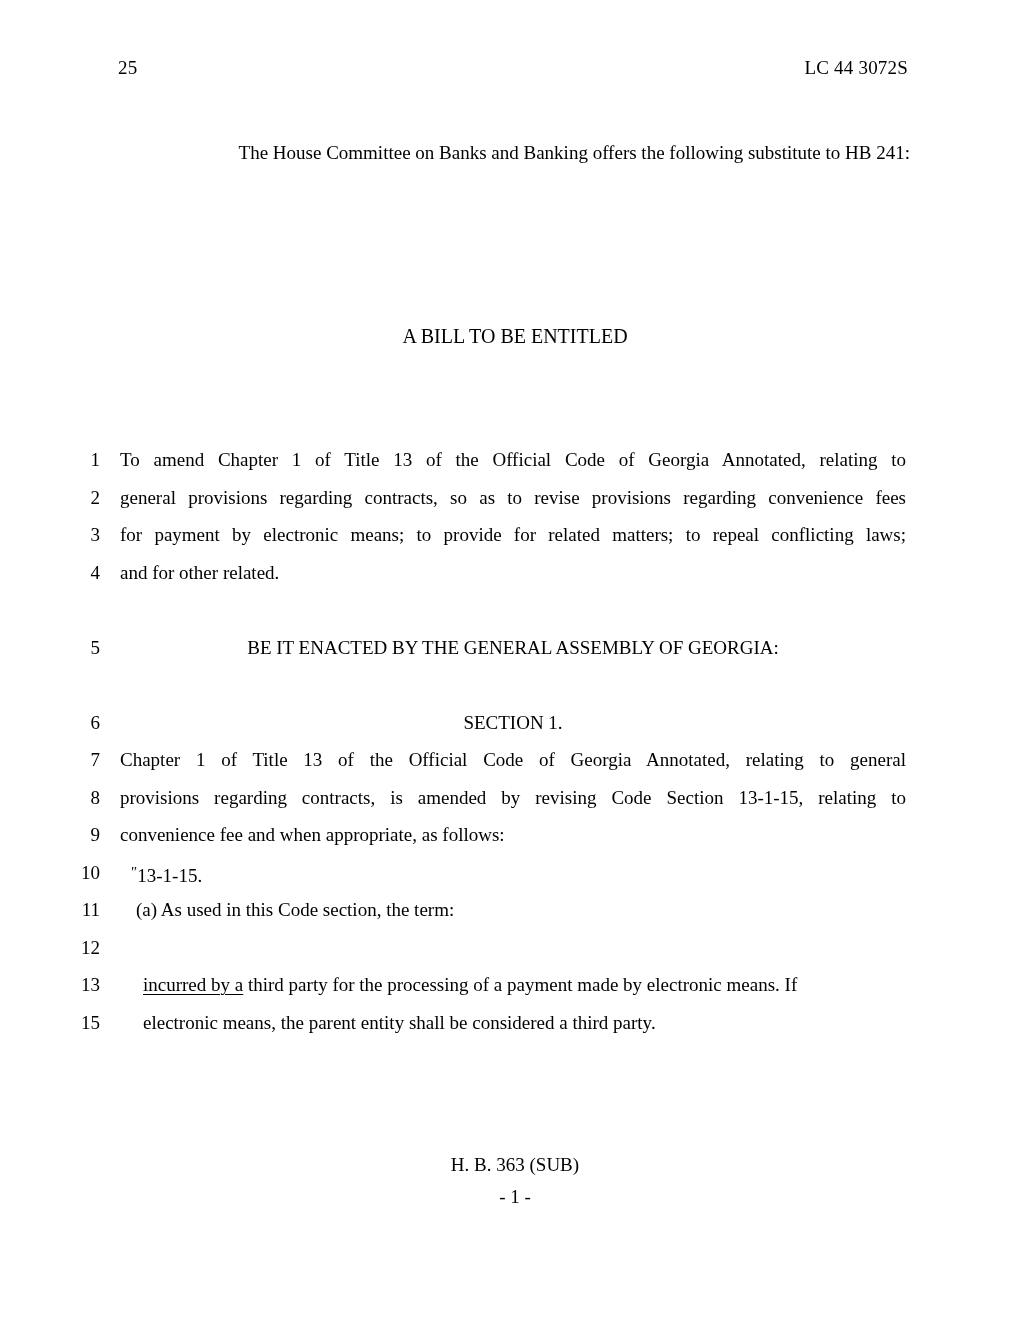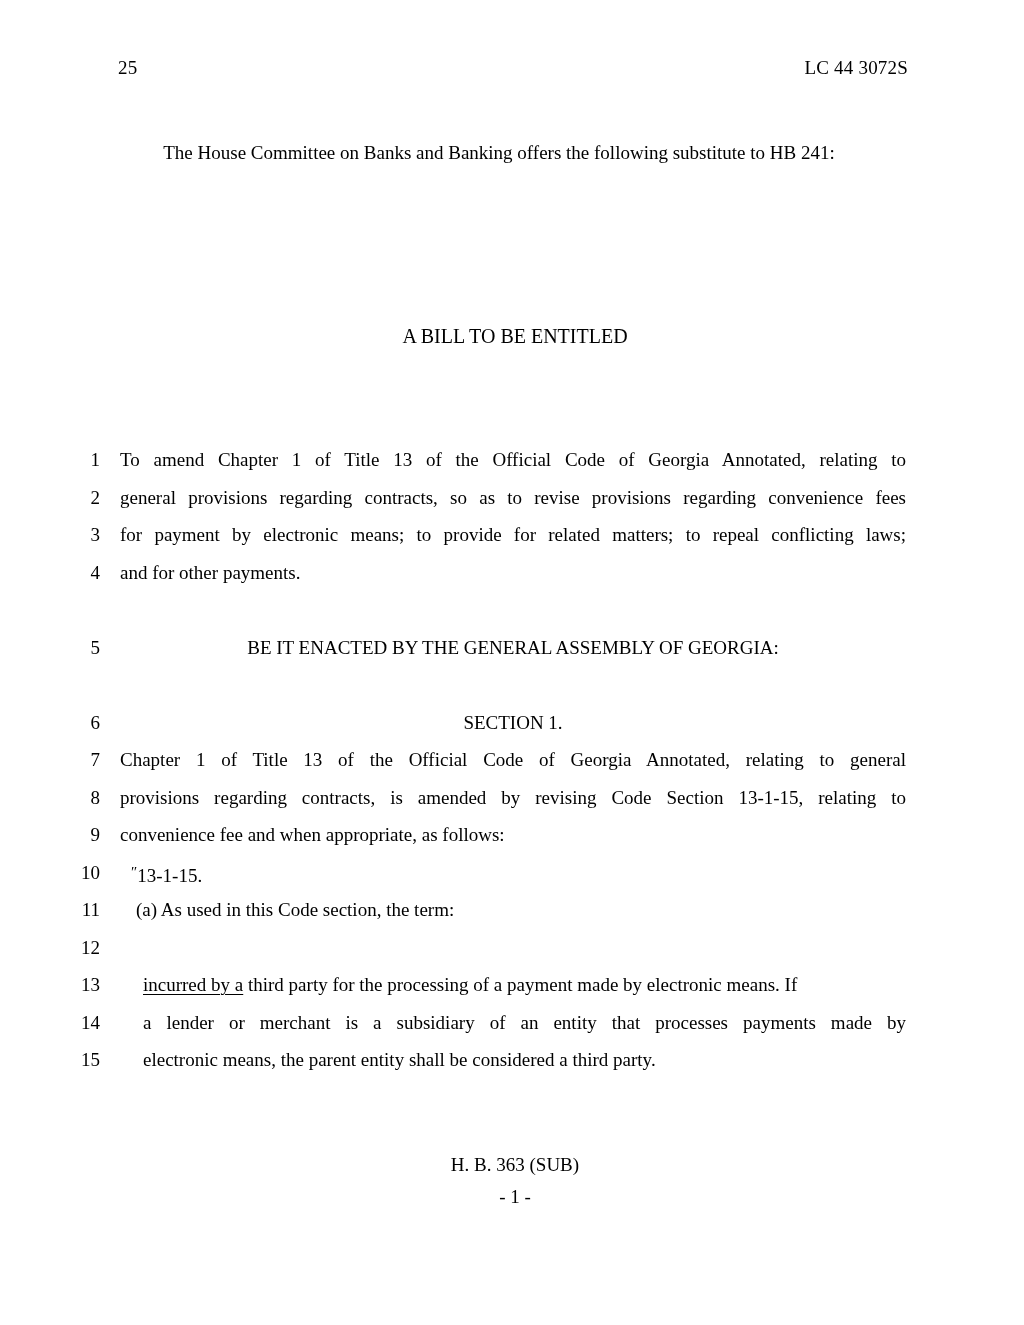--- a/index.html
+++ b/index.html
@@ -33,25 +33,25 @@
     line-height: 1;
     font-family: Liberation Serif, serif;
   }
   .hdr-left  { letter-spacing: 0.2px; }
   .hdr-right { letter-spacing: 0.2px; }
 
   
   .committee-line {
     position: absolute;
     top: 141px;
-    left: 104px;
+    left: 120px;
     width: 790px;
     font-size: 19px;
     line-height: 1.25;
-    text-align: center;
+    text-align: right;
     white-space: nowrap;
   }
 
   
   .title-block {
     position: absolute;
     top: 326px;
     left: 120px;
     width: 790px;
     text-align: center;
@@ -182,21 +182,21 @@
       <span class="line-text justify ind-0">general provisions regarding contracts, so as to revise provisions regarding convenience fees</span>
     </div>
 
     <div class="bill-line">
       <span class="line-no">3</span>
       <span class="line-text justify ind-0">for payment by electronic means; to provide for related matters; to repeal conflicting laws;</span>
     </div>
 
     <div class="bill-line">
       <span class="line-no">4</span>
-      <span class="line-text flush ind-0">and for other payments.</span>
+      <span class="line-text flush ind-0">and for other related.</span>
     </div>
 
     <div class="bill-line gap-before-small">
       <span class="line-no">5</span>
       <span class="line-text centered ind-0 enacting">BE IT ENACTED BY THE GENERAL ASSEMBLY OF GEORGIA:</span>
     </div>
 
     <div class="bill-line gap-before-large">
       <span class="line-no">6</span>
       <span class="line-text centered ind-0 section-head">SECTION 1.</span>
@@ -229,24 +229,20 @@
 
     <div class="bill-line">
       <span class="line-no">12</span>
     </div>
 
     <div class="bill-line">
       <span class="line-no">13</span>
       <span class="line-text flush ind-c"><span class="ins">incurred by a</span><span> third party for the processing of a payment made by electronic means.  If</span></span>
     </div>
 
-    <div class="bill-line">
-      <span class="line-no">14</span>
-      <span class="line-text justify ind-c">a lender or merchant is a subsidiary of an entity that processes payments made by</span>
-    </div>
 
     <div class="bill-line">
       <span class="line-no">15</span>
       <span class="line-text flush ind-c">electronic means, the parent entity shall be considered a third party.</span>
     </div>
 
   </div>
 
   <div class="page-footer">
     <span class="footer-bill">H. B. 363 (SUB)</span>

